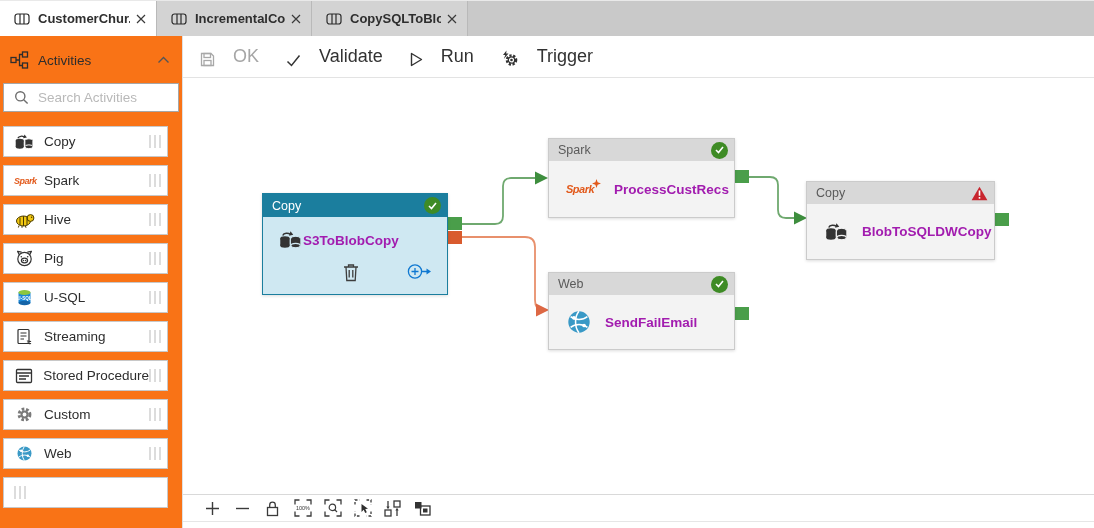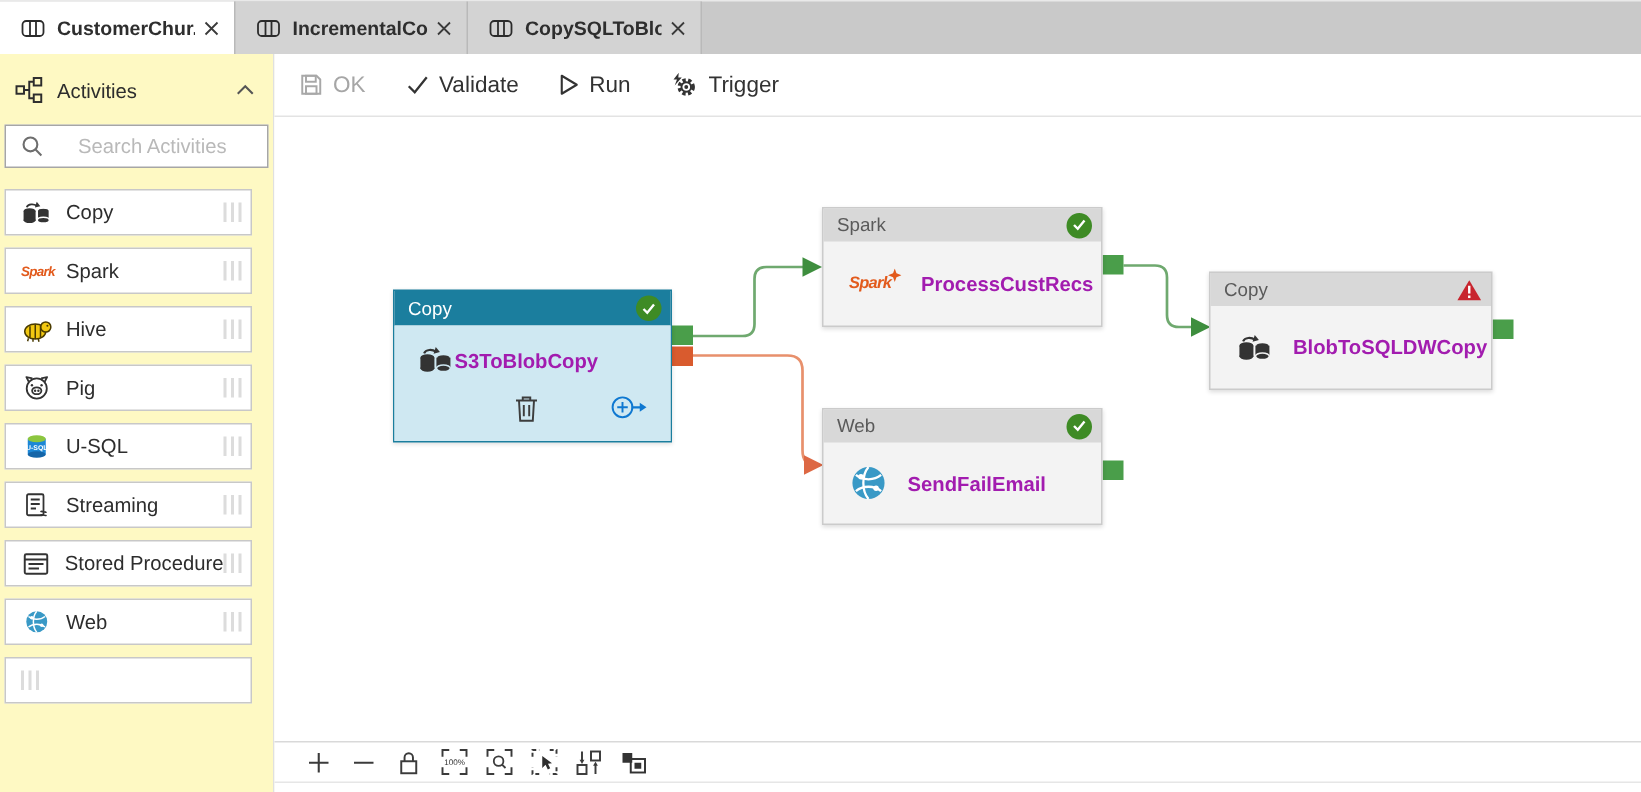--- a/index.html
+++ b/index.html
@@ -12,41 +12,41 @@
   .tab { width:156px; display:flex; align-items:center; padding:0 10px 0 14px;
     font-size:13px; font-weight:600; color:#2e2e2e; background:#d3d3d3; cursor:default; }
   .tab .tlabel { margin:0 6px 0 8px; white-space:nowrap; overflow:hidden; flex:1; }
   .tab.active { background:#fff; }
   .tab.inactive { border-right:1px solid #b9b9b9; }
   .tab.inactive.first-inactive { border-left:1px solid #b9b9b9; }
   .closex { display:flex; align-items:center; }
 
   
   .main { display:flex; height:492px; }
-  .sidebar { width:183px; background:#fef9c3; border-right:1px solid #e0e0e0; overflow:hidden; }
+  .sidebar { width:183px; background:#f97316; border-right:1px solid #e0e0e0; overflow:hidden; }
   .side-head { height:26px; margin:11px 12px 0 10px; display:flex; align-items:center; }
   .side-head .shlabel { font-size:13.5px; color:#2d2d2d; margin-left:9px; flex:1; }
   .searchbox { margin:10px 3px 0 3px; height:29px; border:1px solid #a6a6a6;
     display:flex; align-items:center; padding:0 8px 0 10px; background:#fff; }
-  .searchbox input { border:none; outline:none; width:120px; margin-left:23px;
+  .searchbox input { border:none; outline:none; width:120px; margin-left:9px;
     font-size:13.5px; color:#333; font-family:inherit; }
   .searchbox input::placeholder { color:#b9b9b9; }
   .act-list { margin-top:14px; }
   .act-item { width:165px; height:31px; margin:0 0 8px 3px; border:1px solid #c8c8c8;
     background:#fff; display:flex; align-items:center; padding:0 6px 0 10px; cursor:grab; }
   .act-item .alabel { font-size:13.5px; color:#2d2d2d; margin-left:9px; flex:1; white-space:nowrap; }
   .drag-handle { display:flex; gap:3px; }
   .drag-handle i { display:block; width:2px; height:13px; background:#dcdcdc; }
   .aicon { width:21px; display:flex; justify-content:center; align-items:center; }
 
   
   .canvas-wrap { flex:1; display:flex; flex-direction:column; background:#fff; }
   .canvas-toolbar { height:42px; display:flex; align-items:center; padding-left:17px;
     border-bottom:1px solid #e3e3e3; }
-  .tbtn { display:flex; align-items:center; gap:7px; font-size:15px; color:#323232;
+  .tbtn { display:flex; align-items:flex-end; gap:18px; font-size:18px; color:#323232;
     margin-right:27px; cursor:pointer; }
   .tbtn.disabled { color:#a6a6a6; cursor:default; }
   .canvas { position:relative; height:416px; background:#fff; overflow:hidden; }
 
   
   .node { position:absolute; background:#f3f3f3; border:1px solid #cbcbcb;
     box-shadow:0 1px 3px rgba(0,0,0,.14); display:flex; flex-direction:column; cursor:pointer; }
   .node .hd { height:22px; background:#d8d8d8; color:#5a5a5a; font-size:12.5px;
     display:flex; align-items:center; justify-content:space-between; padding:0 6px 0 9px; }
   .node .bd { flex:1; display:flex; align-items:center; padding-left:17px; gap:13px; }
@@ -283,20 +283,35 @@
               </svg>
           </span>
           <span class="alabel">Stored Procedure</span>
           <span class="drag-handle">
               <i></i>
               <i></i>
               <i></i>
             </span>
         </div>
 
+        <div class="act-item">
+          <span class="aicon">
+            <svg width="17" height="17" viewBox="0 0 17 17">
+                <circle cx="8.5" cy="8.5" r="5.4" fill="none" stroke="#7a7a7a" stroke-width="3" stroke-dasharray="2.6 1.8"></circle>
+                <circle cx="8.5" cy="8.5" r="4" fill="#7a7a7a"></circle>
+                <circle cx="8.5" cy="8.5" r="1.9" fill="#fff"></circle>
+              </svg>
+          </span>
+          <span class="alabel">Custom</span>
+          <span class="drag-handle">
+              <i></i>
+              <i></i>
+              <i></i>
+            </span>
+        </div>
 
         <div class="act-item">
           <span class="aicon">
             <svg width="17" height="17" viewBox="0 0 17 17">
                 <circle cx="8.5" cy="8.5" r="7" fill="#3999c6"></circle>
                 <g fill="none" stroke="#fff" stroke-width="1">
                   <path d="M3,5 C6,7.5 11,7.5 14,5"></path>
                   <path d="M3,12 C6,9.5 11,9.5 14,12"></path>
                   <path d="M8.5,1.5 C5.5,5 5.5,12 8.5,15.5"></path>
                 </g>

